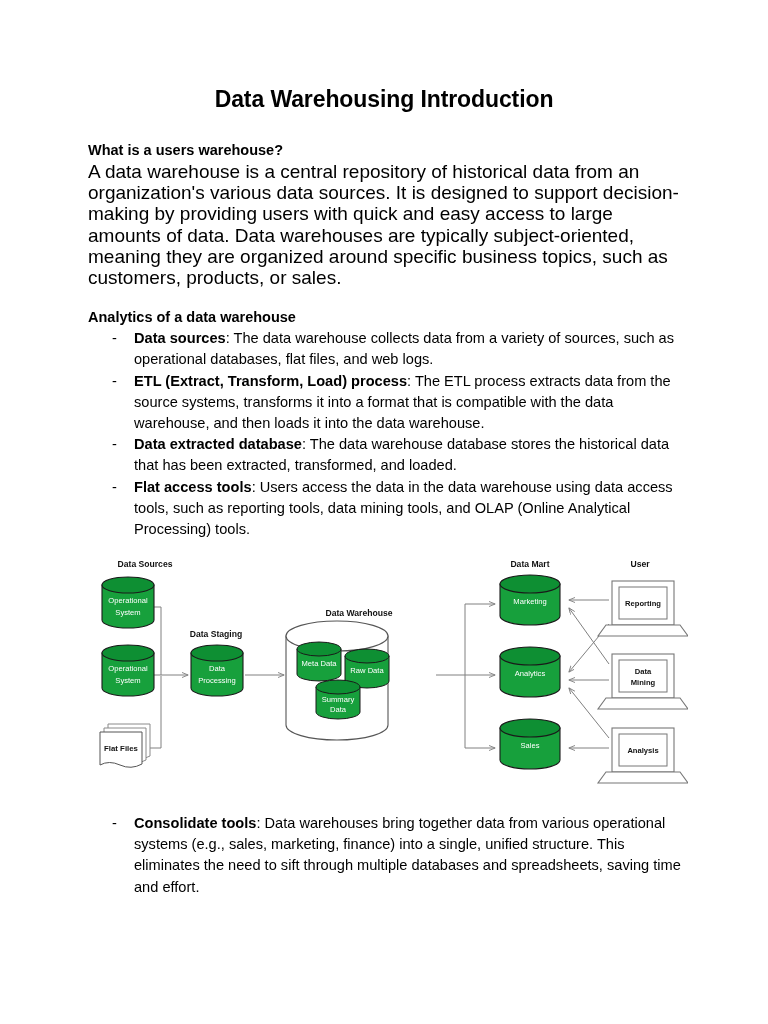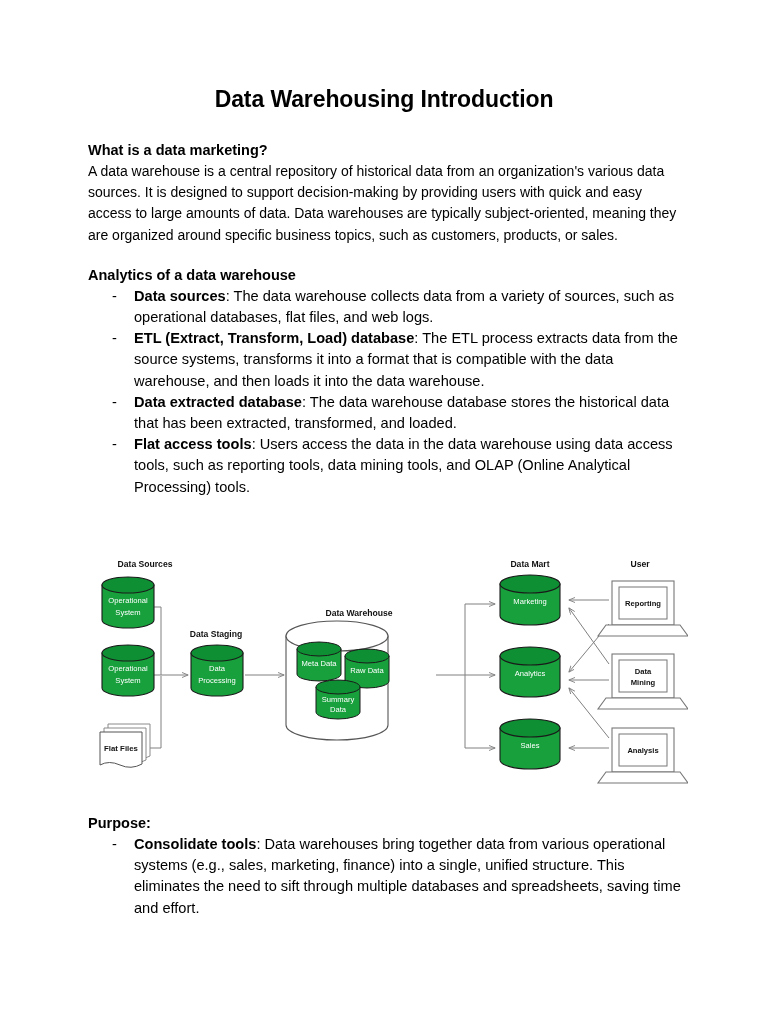--- a/index.html
+++ b/index.html
@@ -39,21 +39,21 @@
     top: 140px;
     width: 600px;
   }
   .h2 {
     font-size: 14.5px;
     font-weight: bold;
     line-height: 21px;
     margin: 0;
   }
   .para {
-    font-size: 14px;
+    font-size: 19px;
     line-height: 21.2px;
     margin: 0;
   }
   .blk {
     margin-bottom: 19px;
   }
   ul.dash-list {
     list-style: none;
     margin: 0;
     padding: 0;
@@ -111,32 +111,32 @@
 </head>
 <body>
 
 <div class="page">
 
   <div class="doc-title">Data Warehousing Introduction</div>
 
   <div class="content">
 
     <div class="blk">
-      <p class="h2">What is a data marketing?</p>
+      <p class="h2">What is a users warehouse?</p>
       <p class="para">A data warehouse is a central repository of historical data from an organization's various data sources. It is designed to support decision-making by providing users with quick and easy access to large amounts of data. Data warehouses are typically subject-oriented, meaning they are organized around specific business topics, such as customers, products, or sales.</p>
     </div>
 
     <div class="blk">
       <p class="h2">Analytics of a data warehouse</p>
       <ul class="dash-list">
         <li>
           <span class="dash">-</span><span class="b">Data sources</span><span>: The data warehouse collects data from a variety of sources, such as operational databases, flat files, and web logs.</span>
         </li>
         <li>
-          <span class="dash">-</span><span class="b">ETL (Extract, Transform, Load) database</span><span>: The ETL process extracts data from the source systems, transforms it into a format that is compatible with the data warehouse, and then loads it into the data warehouse.</span>
+          <span class="dash">-</span><span class="b">ETL (Extract, Transform, Load) process</span><span>: The ETL process extracts data from the source systems, transforms it into a format that is compatible with the data warehouse, and then loads it into the data warehouse.</span>
         </li>
         <li>
           <span class="dash">-</span><span class="b">Data extracted database</span><span>: The data warehouse database stores the historical data that has been extracted, transformed, and loaded.</span>
         </li>
         <li>
           <span class="dash">-</span><span class="b">Flat access tools</span><span>: Users access the data in the data warehouse using data access tools, such as reporting tools, data mining tools, and OLAP (Online Analytical Processing) tools.</span>
         </li>
       </ul>
     </div>
 
@@ -266,21 +266,20 @@
       <g>
         <rect x="524" y="176" width="62" height="44" fill="#ffffff" stroke="#777777" stroke-width="1.1"></rect>
         <rect x="531" y="182" width="48" height="32" fill="#ffffff" stroke="#777777" stroke-width="1"></rect>
         <path d="M518,220 L592,220 L600,231 L510,231 Z" fill="#ffffff" stroke="#777777" stroke-width="1.1"></path>
         <text class="laptop-label" x="555" y="201">Analysis</text>
       </g>
     </svg>
   </div>
 
   <div class="content" style="top:813px;">
-    <p class="h2">Purpose:</p>
     <ul class="dash-list">
       <li>
         <span class="dash">-</span><span class="b">Consolidate tools</span><span>: Data warehouses bring together data from various operational systems (e.g., sales, marketing, finance) into a single, unified structure. This eliminates the need to sift through multiple databases and spreadsheets, saving time and effort.</span>
       </li>
     </ul>
   </div>
 
 </div>
 
 </body></html>

